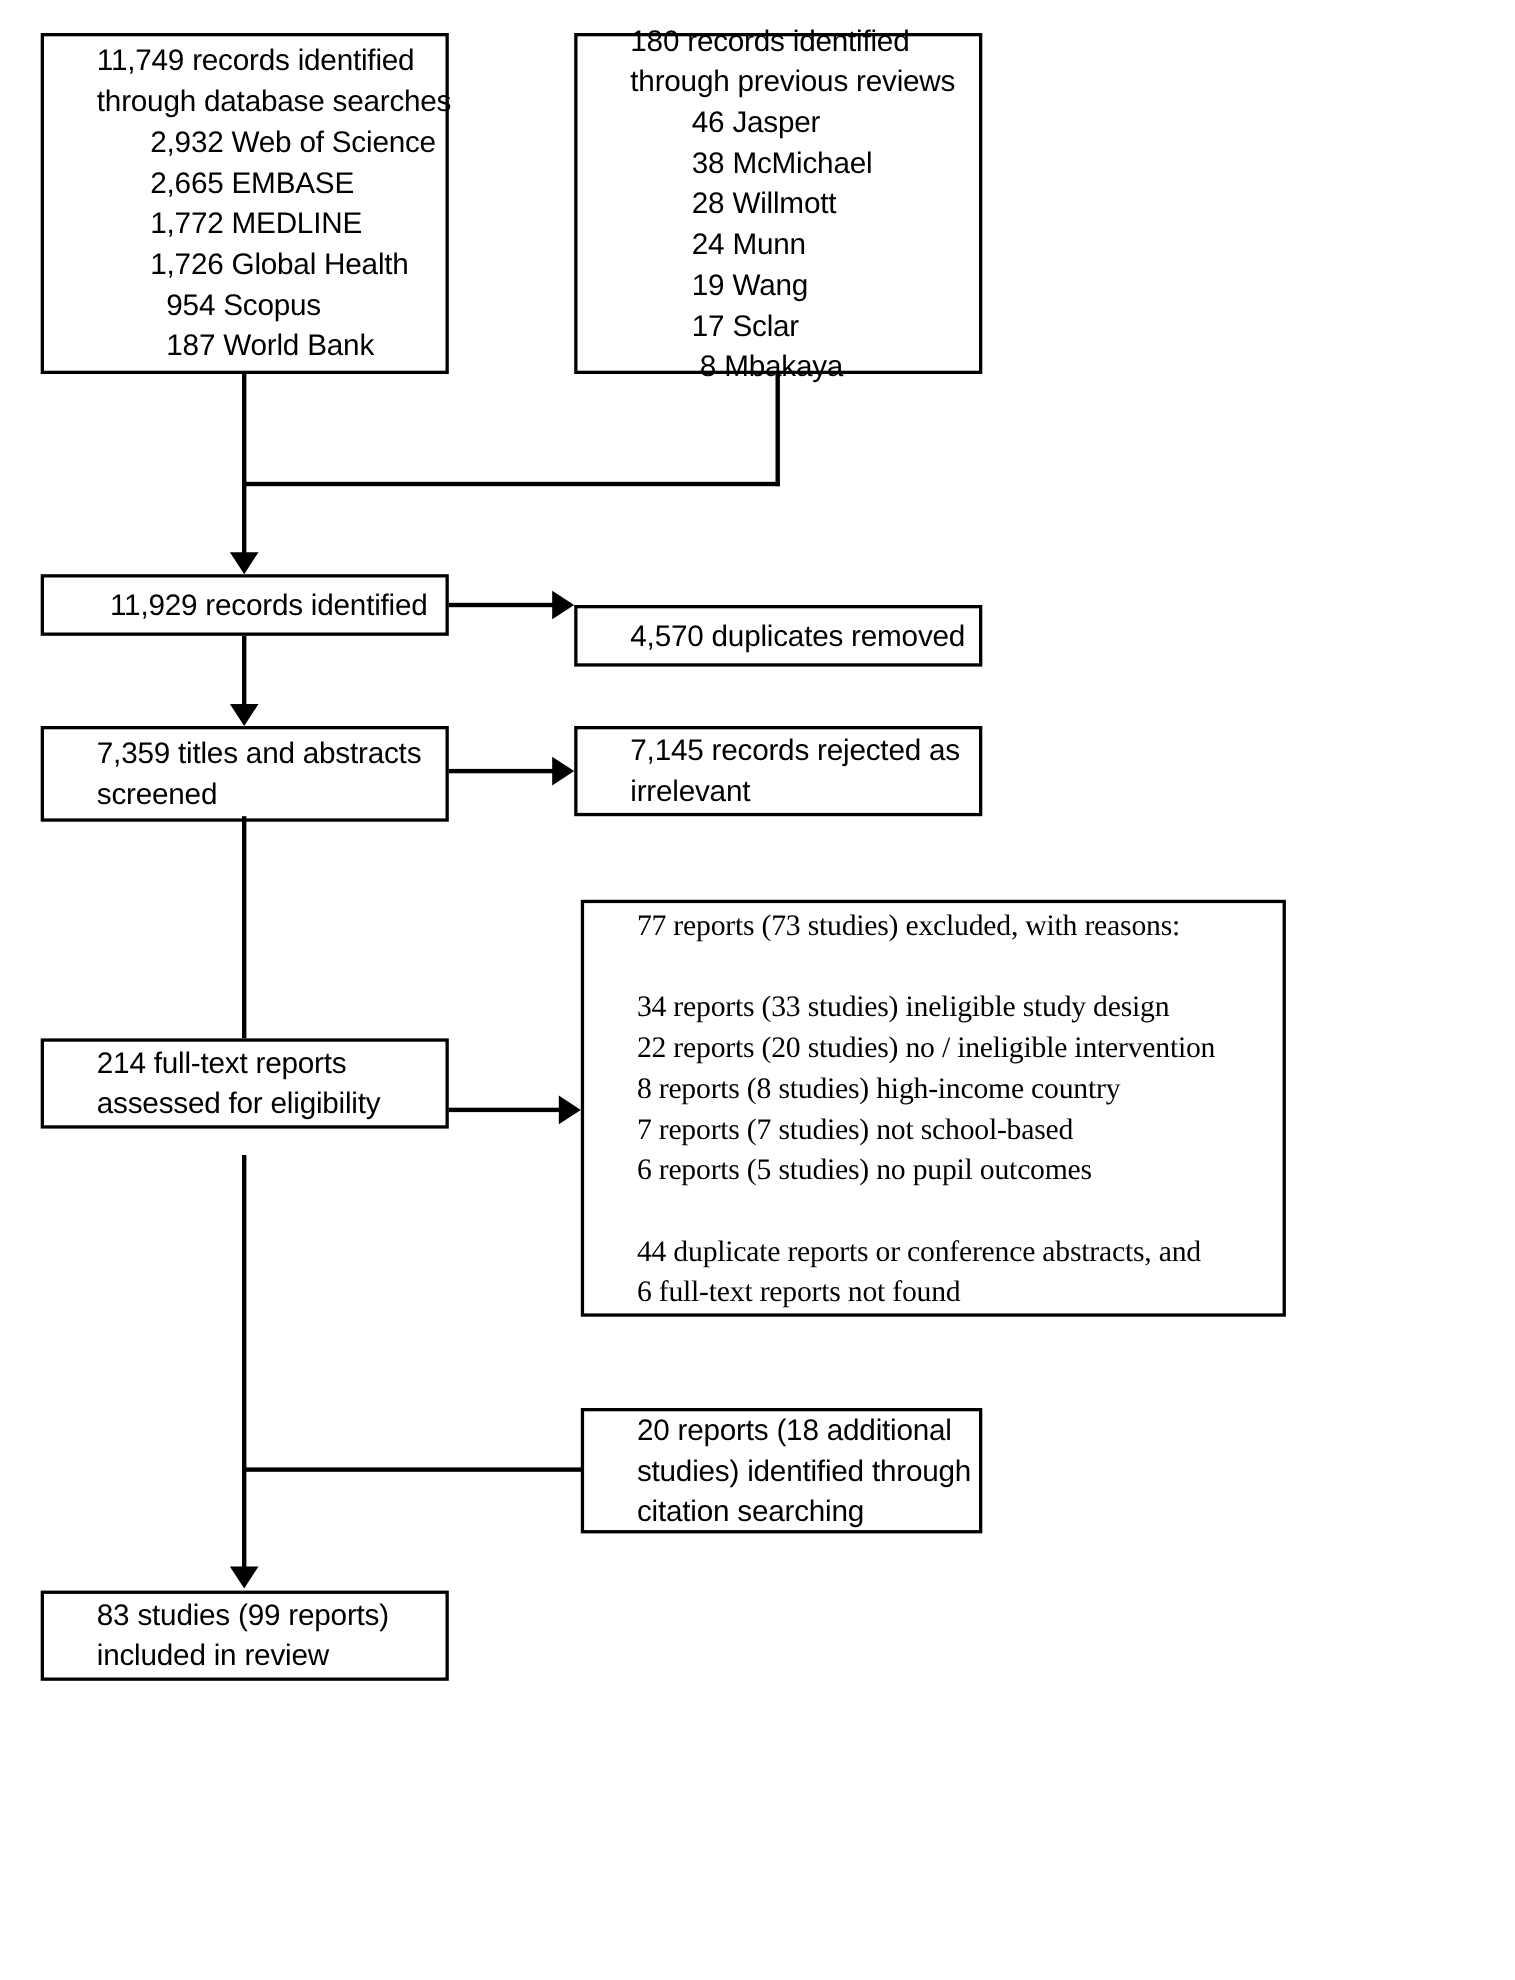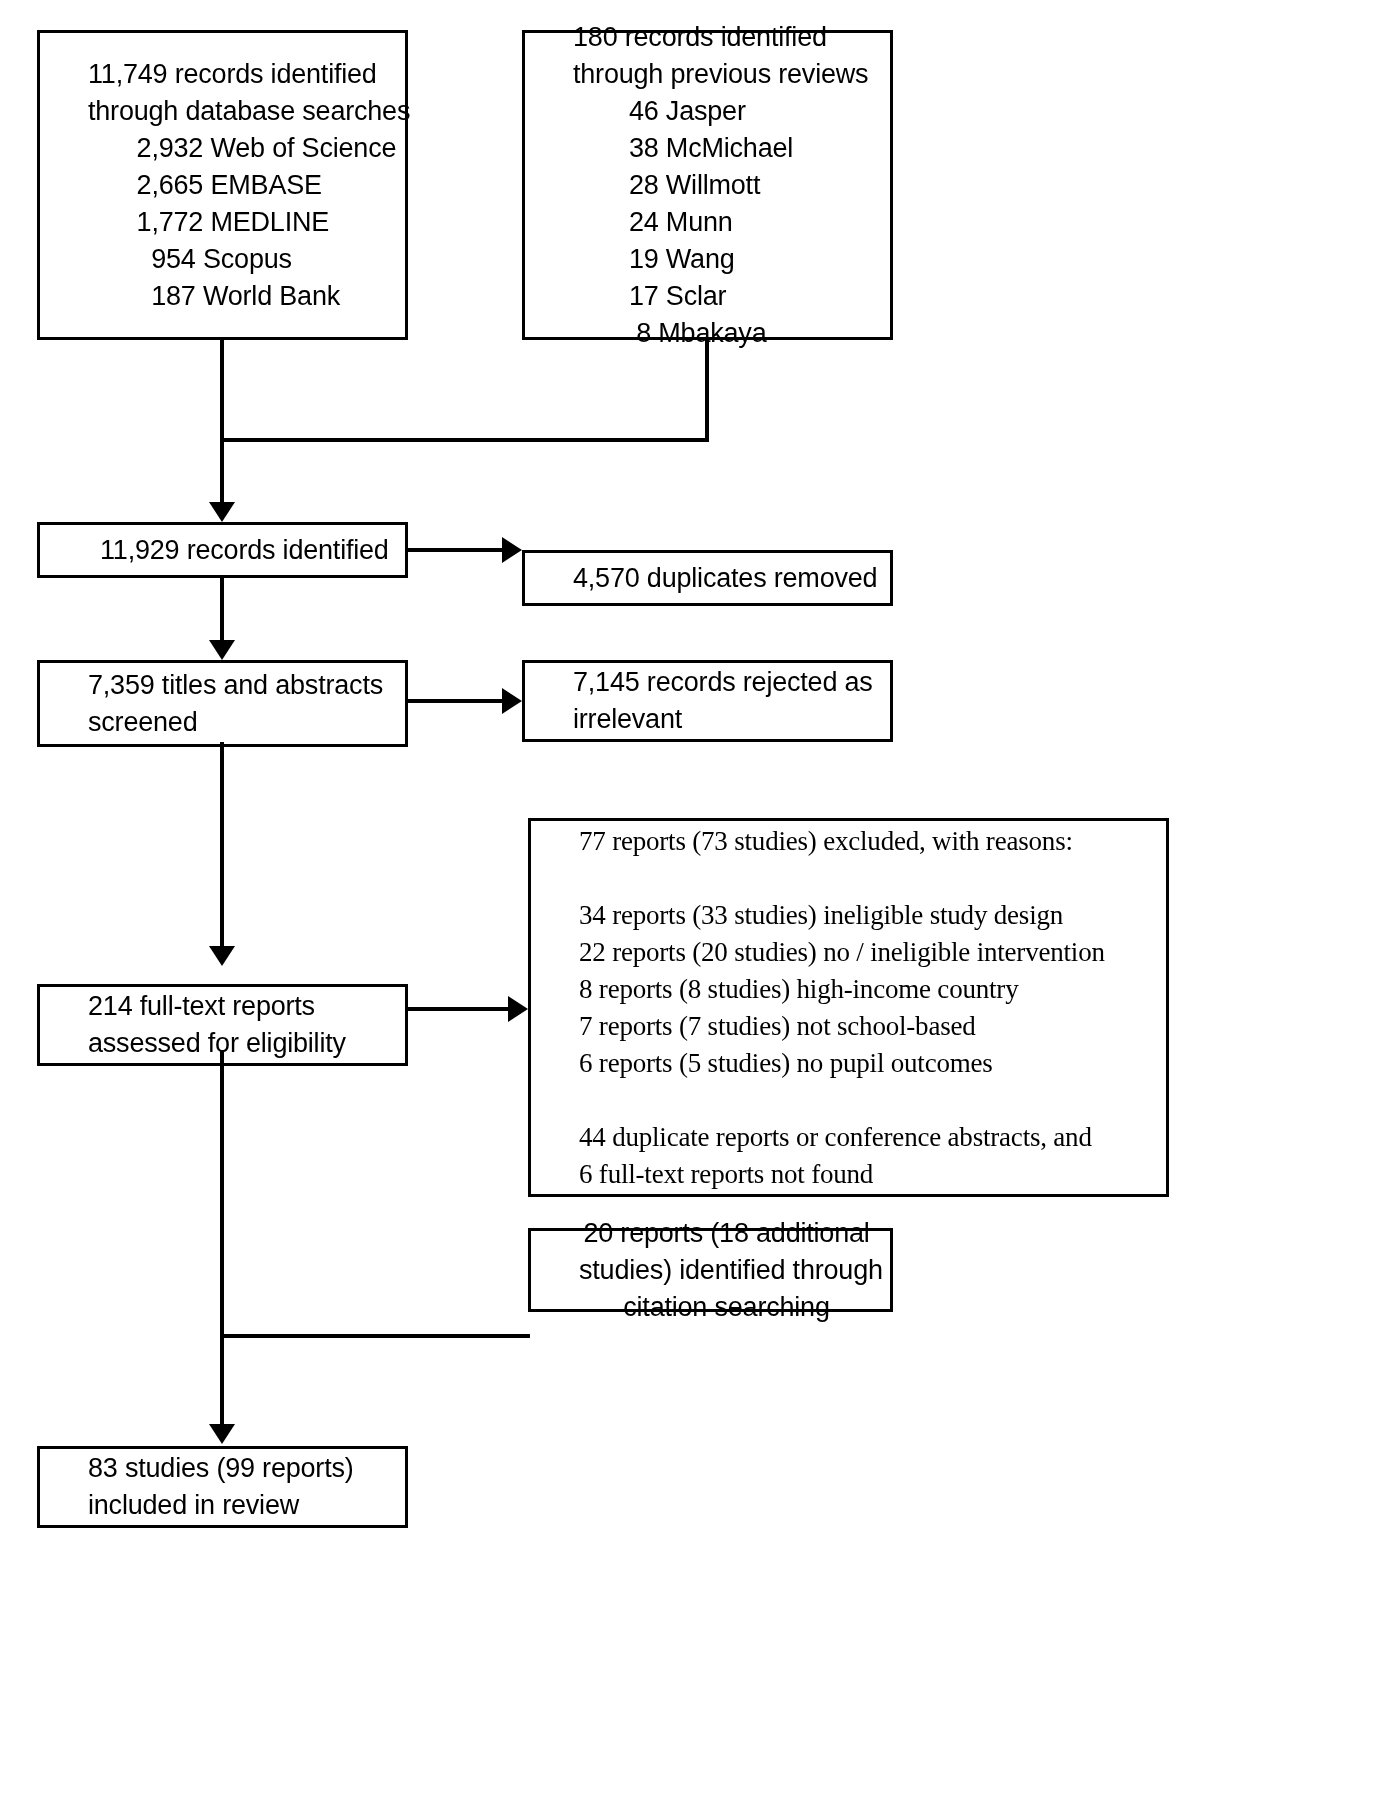--- a/index.html
+++ b/index.html
@@ -71,20 +71,21 @@
 
 <div id="page">
 
   <div class="box" style="left:37px; top:30px; width:371px; height:310px;">
     <div class="lines">
       <div class="ln">11,749 records identified</div>
       <div class="ln">through database searches</div>
       <div class="ln indent1">  2,932 Web of Science</div>
       <div class="ln indent1">  2,665 EMBASE</div>
       <div class="ln indent1">  1,772 MEDLINE</div>
+      <div class="ln indent1">  1,726 Global Health</div>
       <div class="ln indent1">    954 Scopus</div>
       <div class="ln indent1">    187 World Bank</div>
     </div>
   </div>
 
   <div class="box" style="left:522px; top:30px; width:371px; height:310px;">
     <div class="lines">
       <div class="ln">180 records identified</div>
       <div class="ln">through previous reviews</div>
       <div class="ln indent1">   46 Jasper</div>
@@ -134,21 +135,21 @@
       <div class="ln">irrelevant</div>
     </div>
   </div>
 
   <div class="hline" style="left:408px; top:699px; width:98px;"></div>
   <div class="arrow-right" style="left:502px; top:688px;"></div>
 
   <div class="vline" style="left:220px; top:742px; height:208px;"></div>
   <div class="arrow-down" style="left:209px; top:946px;"></div>
 
-  <div class="box" style="left:37px; top:984px; width:371px; height:82px;">
+  <div class="box" style="left:37px; top:944px; width:371px; height:82px;">
     <div class="lines">
       <div class="ln">214 full-text reports</div>
       <div class="ln">assessed for eligibility</div>
     </div>
   </div>
 
   <div class="box" style="left:528px; top:818px; width:641px; height:379px;font-family:Liberation Serif, serif;">
     <div class="lines">
       <div class="ln">77 reports (73 studies) excluded, with reasons:</div>
       <div class="ln gap"></div>
@@ -159,21 +160,21 @@
       <div class="ln">6 reports (5 studies) no pupil outcomes</div>
       <div class="ln gap"></div>
       <div class="ln">44 duplicate reports or conference abstracts, and</div>
       <div class="ln">6 full-text reports not found</div>
     </div>
   </div>
 
   <div class="hline" style="left:408px; top:1007px; width:104px;"></div>
   <div class="arrow-right" style="left:508px; top:996px;"></div>
 
-  <div class="box" style="left:528px; top:1228px; width:365px; height:84px;text-align:center;">
+  <div class="box" style="left:528px; top:1280px; width:365px; height:114px;">
     <div class="lines">
       <div class="ln">20 reports (18 additional</div>
       <div class="ln">studies) identified through</div>
       <div class="ln">citation searching</div>
     </div>
   </div>
 
   <div class="hline" style="left:220px; top:1334px; width:310px;"></div>
 
   <div class="vline" style="left:220px; top:1050px; height:378px;"></div>

